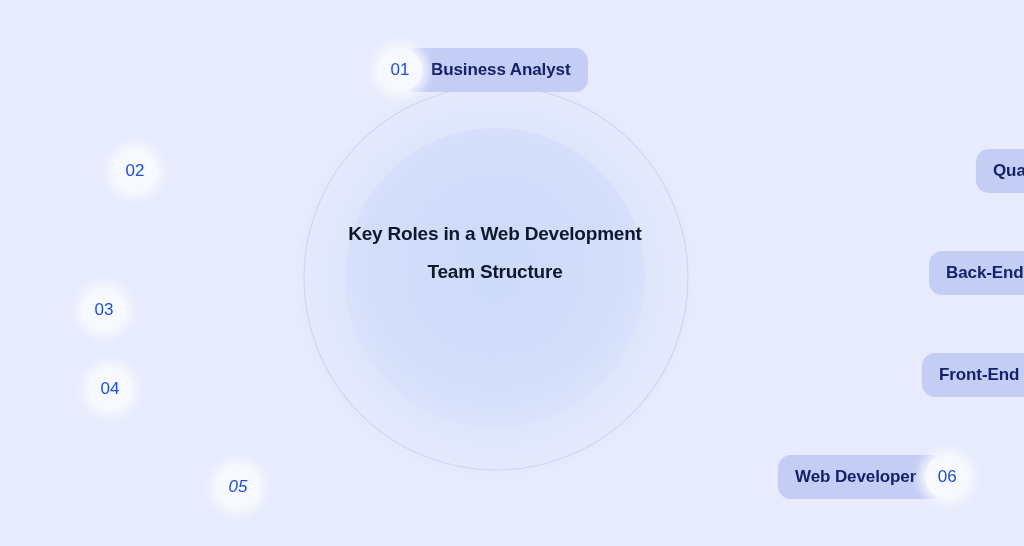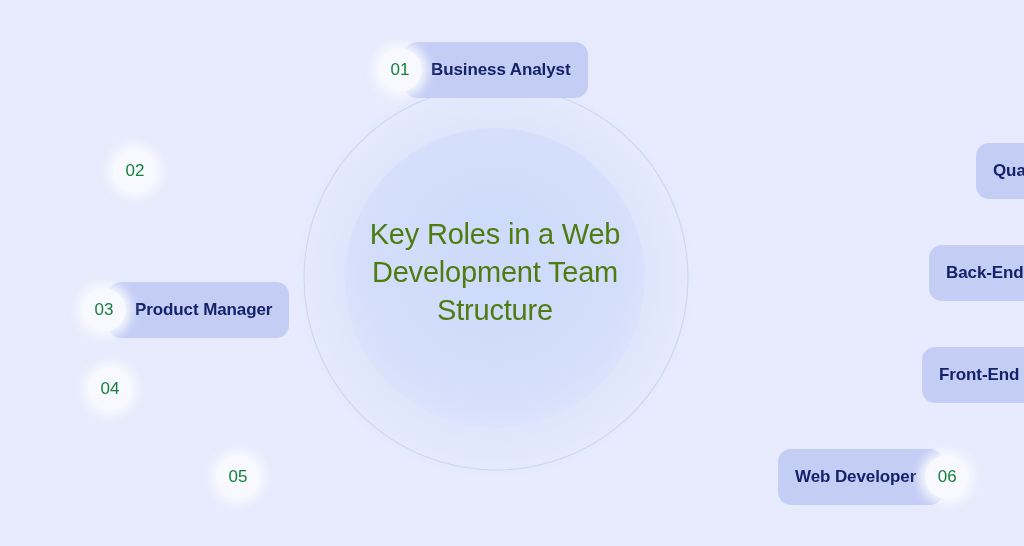--- a/index.html
+++ b/index.html
@@ -58,59 +58,59 @@
                 rgba(231,235,253,0) 100%);
   }
 
   
   .center-title {
     position: absolute;
     left: 325px;
     top: 215px;
     width: 340px;
     text-align: center;
-    font-size: 29px;
+    font-size: 19px;
     line-height: 38px;
-    font-weight: normal;
-    color: #4d7c0f;
+    font-weight: bold;
+    color: #0f172a;
     letter-spacing: -0.2px;
   }
 
   
   .node {
     position: absolute;
     display: flex;
     align-items: center;
     height: 44px;
   }
   .node.right { flex-direction: row-reverse; }
 
   .pill {
-    height: 56px;
+    height: 44px;
     display: flex;
     align-items: center;
     background: #c4cef5;
     border-radius: 13px;
     color: #15216a;
     font-size: 17px;
     font-weight: bold;
     letter-spacing: -0.1px;
     white-space: nowrap;
     box-sizing: border-box;
   }
   .node.left .pill  { padding: 0 17px 0 27px; margin-left: -18px; }
   .node.right .pill { padding: 0 27px 0 17px; margin-right: -18px; }
 
   .badge {
     width: 44px;
     height: 44px;
     flex: 0 0 44px;
     border-radius: 50%;
     background: #f8f9fe;
-    color: #15803d;
+    color: #1d4ed8;
     font-size: 17px;
     font-weight: 500;
     display: flex;
     align-items: center;
     justify-content: center;
     position: relative;
     z-index: 2;
     box-shadow: 0 0 10px 6px rgba(248,249,254,0.85);
   }
 </style>
@@ -133,26 +133,25 @@
   <div id="nodes-layer">
       <div class="node left" style="left: 378px; top: 48px;">
         <div class="badge">01</div>
         <div class="pill">Business Analyst</div>
       </div>
       <div class="node left" style="left: 113px; top: 149px; gap: 16px;">
         <div class="badge">02</div>
       </div>
       <div class="node left" style="left: 82px; top: 251px; margin-top: 37px;">
         <div class="badge">03</div>
-        <div class="pill">Product Manager</div>
       </div>
       <div class="node left" style="left: 88px; top: 367px;">
         <div class="badge">04</div>
       </div>
-      <div class="node left" style="left: 216px; top: 455px;">
+      <div class="node left" style="left: 216px; top: 465px; font-style: italic;">
         <div class="badge">05</div>
       </div>
       <div class="node right" style="left: 778px; top: 455px;">
         <div class="badge">06</div>
         <div class="pill">Web Developer</div>
       </div>
       <div class="node right" style="left: 922px; top: 353px;">
         <div class="pill">Front-End Developer</div>
       </div>
       <div class="node right" style="left: 929px; top: 251px;">

